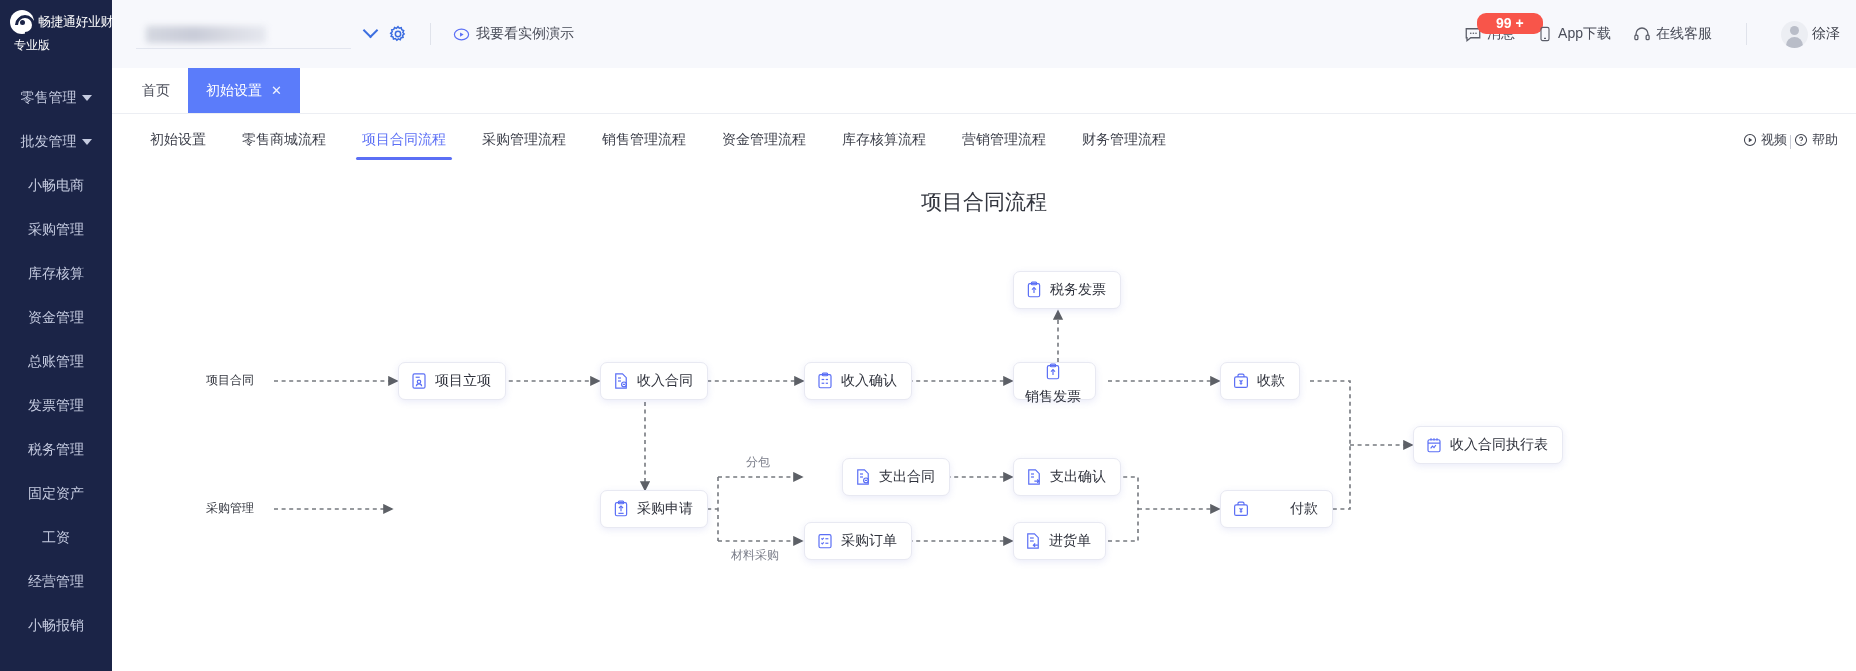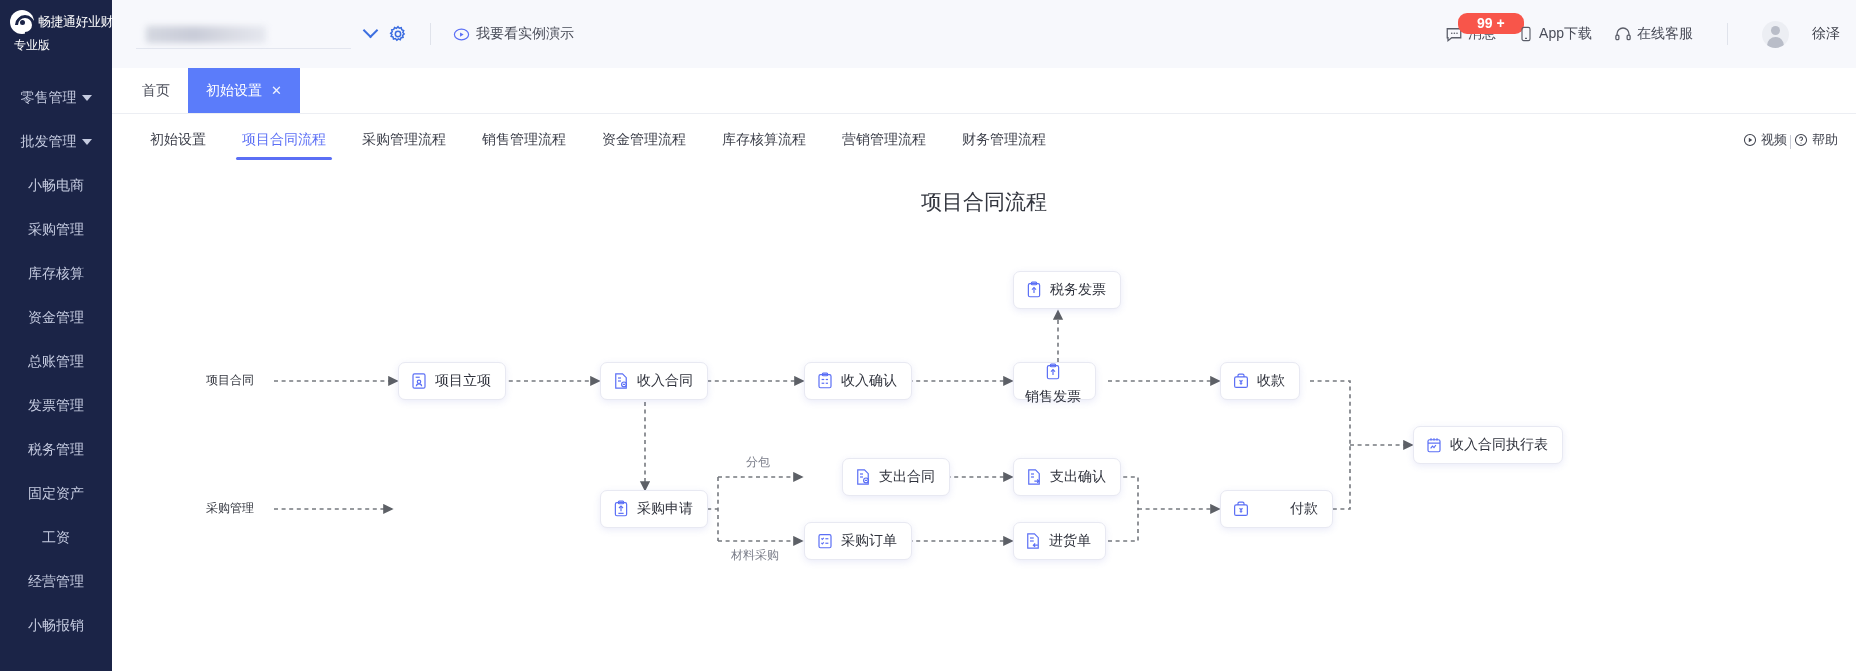--- a/index.html
+++ b/index.html
@@ -70,21 +70,21 @@
   .vline { width: 1px; height: 22px; background: #e0e3eb; margin: 0 12px; }
   .demo-link { display: flex; align-items: center; gap: 6px; color: #484b57; font-size: 14px; cursor: pointer; }
   .topbar-spacer { flex: 1; }
   .top-actions { display: flex; align-items: center; gap: 22px; }
   .top-act { display: flex; align-items: center; gap: 5px; color: #4a4d59; font-size: 14px; cursor: pointer; position: relative; }
   .badge {
     position: absolute; left: 13px; top: -12px; background: #f8554a; color: #fff;
     font-size: 14px; line-height: 1; padding: 3px 19px 4px; border-radius: 9px;
     font-weight: bold; white-space: nowrap;
   }
-  .avatar-wrap { display: flex; align-items: center; gap: 23px; }
+  .avatar-wrap { display: flex; align-items: center; gap: 4px; }
   .avatar {
     width: 27px; height: 27px; border-radius: 50%; background: #eceef3;
     position: relative; overflow: hidden; flex: 0 0 27px;
   }
   .avatar::before {
     content: ""; position: absolute; left: 9px; top: 5px; width: 9px; height: 9px;
     border-radius: 50%; background: #b9bdc8;
   }
   .avatar::after {
     content: ""; position: absolute; left: 5px; top: 16px; width: 17px; height: 13px;
@@ -271,20 +271,23 @@
       <div class="ptab active">
         <span>初始设置</span>
         <span class="x">✕</span>
       </div>
     </div>
 
     <div class="sectionbar">
       <div class="stab">
           <span>初始设置</span>
         </div>
+      <div class="stab">
+          <span>零售商城流程</span>
+        </div>
       <div class="stab active">
           <span>项目合同流程</span>
         </div>
       <div class="stab">
           <span>采购管理流程</span>
         </div>
       <div class="stab">
           <span>销售管理流程</span>
         </div>
       <div class="stab">

